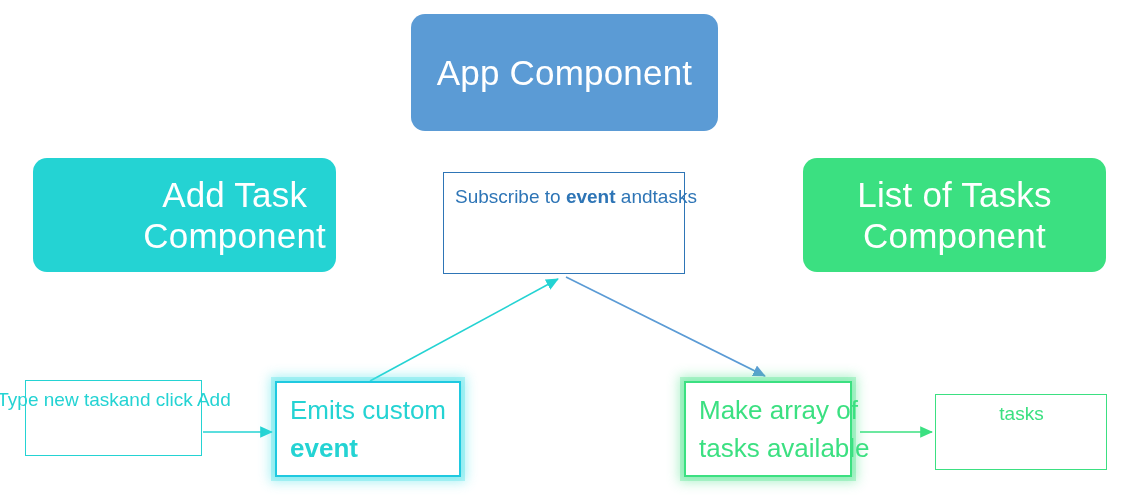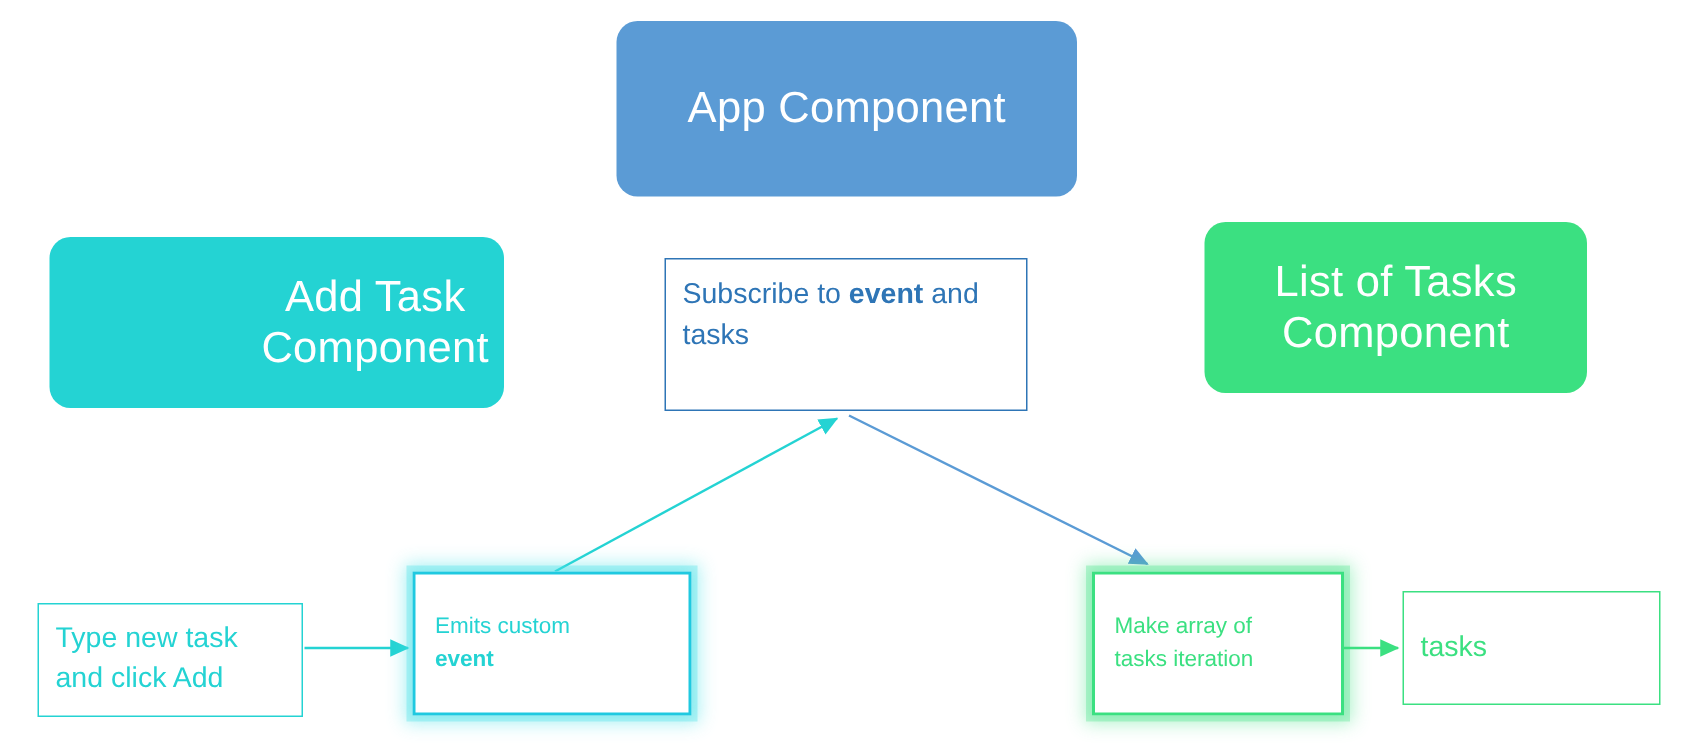--- a/index.html
+++ b/index.html
@@ -20,21 +20,21 @@
 
   
   .component-box {
     position: absolute;
     border-radius: 14px;
     display: flex;
     align-items: center;
     justify-content: center;
     text-align: center;
     color: #ffffff;
-    font-size: 29px;
+    font-size: 35px;
     line-height: 1.18;
     font-weight: 400;
     letter-spacing: 0.2px;
     box-sizing: border-box;
     padding: 4px 10px;
   }
   .component-box .line { display: block; }
 
   #app-component {
     left: 411px;
@@ -46,33 +46,33 @@
   #add-task-component {
     left: 33px;
     top: 158px;
     width: 303px;
     height: 114px;
     background: #24D3D3;
     justify-content: flex-end;
   }
   #list-tasks-component {
     left: 803px;
-    top: 148px;
-    width: 255px;
+    top: 158px;
+    width: 303px;
     height: 114px;
     background: #3BE081;
   }
 
   
   .note-box {
     position: absolute;
     background: #ffffff;
     box-sizing: border-box;
     display: flex;
-    flex-direction: column;
+    flex-direction: row;
     justify-content: center;
     font-size: 19px;
     line-height: 1.42;
     padding: 6px 10px 6px 11px;
   }
   .note-box .line { display: block; white-space: nowrap; }
   .note-box .bold { font-weight: bold; }
 
   #subscribe-note {
     left: 443px;
@@ -80,21 +80,21 @@
     width: 242px;
     height: 102px;
     border: 1.5px solid #2E75B6;
     color: #2E75B6;
     justify-content: flex-start;
     padding-top: 11px;
   }
 
   #type-task-note {
     left: 25px;
-    top: 402px;
+    top: 380px;
     width: 177px;
     height: 76px;
     border: 1.5px solid #24D3D3;
     color: #24D3D3;
   }
 
   #display-list-note {
     left: 935px;
     top: 394px;
     width: 172px;
@@ -104,21 +104,21 @@
   }
 
   
   .glow-box {
     position: absolute;
     background: #ffffff;
     box-sizing: border-box;
     display: flex;
     flex-direction: column;
     justify-content: center;
-    font-size: 15px;
+    font-size: 26px;
     line-height: 1.48;
     padding: 6px 10px 6px 13px;
   }
   .glow-box .line { display: block; white-space: nowrap; }
   .glow-box .bold { font-weight: bold; }
 
   #emits-event-note {
     left: 275px;
     top: 381px;
     width: 186px;
@@ -131,21 +131,20 @@
 
   #make-array-note {
     left: 684px;
     top: 381px;
     width: 168px;
     height: 96px;
     border: 2.5px solid #3BE081;
     color: #3BE081;
     box-shadow: 0 0 0 4px rgba(59, 224, 129, 0.30),
                 0 0 11px 5px rgba(59, 224, 129, 0.42);
-    margin-left: 44px;
   }
 
   
   #connectors {
     position: absolute;
     left: 0;
     top: 0;
     width: 1136px;
     height: 499px;
     pointer-events: none;
@@ -206,20 +205,20 @@
     <span class="line">and click Add</span>
   </div>
 
   <div class="glow-box" id="emits-event-note">
     <span class="line">Emits custom</span>
     <span class="line bold">event</span>
   </div>
 
   <div class="glow-box" id="make-array-note">
     <span class="line">Make array of</span>
-    <span class="line">tasks iteration</span>
+    <span class="line">tasks available</span>
   </div>
 
   <div class="note-box" id="display-list-note">
     <span class="line">tasks</span>
   </div>
 
 </div>
 
 </body></html>

